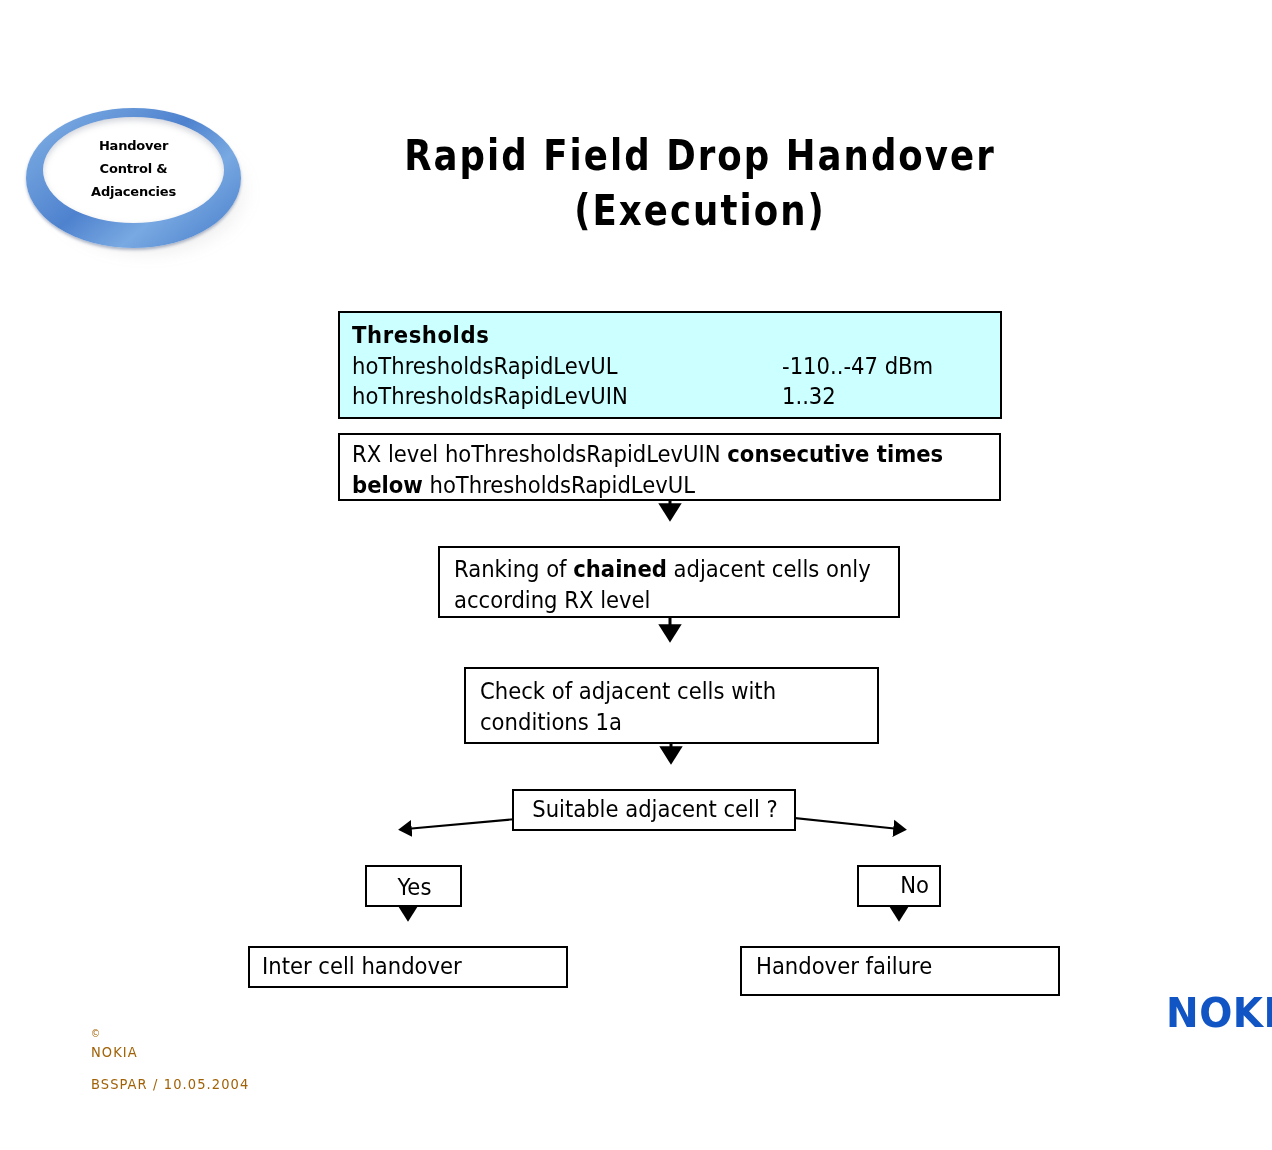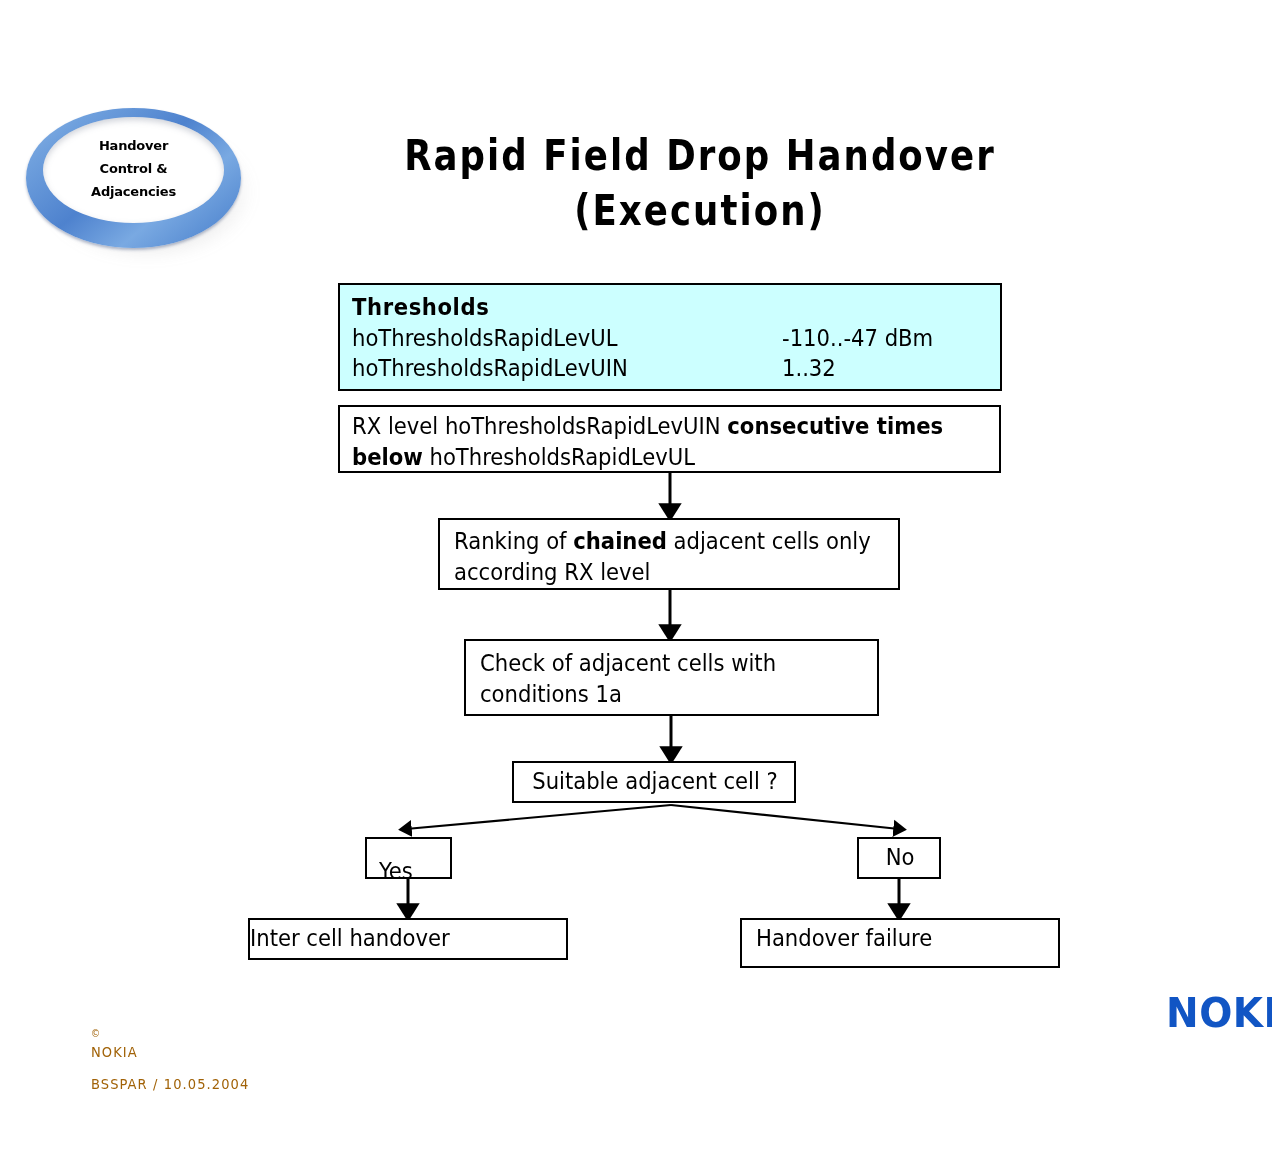--- a/index.html
+++ b/index.html
@@ -98,20 +98,21 @@
   .fbox {
     position: absolute;
     box-sizing: border-box;
     border: 2px solid #000000;
     background: #ffffff;
     font-family: "DejaVu Sans Condensed", "Liberation Sans Narrow", "DejaVu Sans", sans-serif;
     font-size: 23.5px;
     line-height: 30.5px;
     color: #000000;
     padding: 4px 10px 4px 12px;
+    margin-top: 28px;
   }
   .fbox b { font-weight: bold; }
 
   
   #thresholds-box {
     left: 338px;
     top: 283px;
     width: 664px;
     height: 108px;
     background: #ccffff;
@@ -164,42 +165,42 @@
     width: 284px;
     height: 42px;
     padding-top: 3px;
     text-align: center;
   }
 
   
   #yes-box {
     left: 365px;
     top: 837px;
-    width: 87px;
-    height: 42px;
-    padding-top: 17px;
-    text-align: left;
+    width: 97px;
+    height: 42px;
+    padding-top: 5px;
+    text-align: center;
   }
   #no-box {
     left: 857px;
     top: 837px;
     width: 84px;
     height: 42px;
     padding-top: 3px;
-    text-align: center;
+    text-align: right;
   }
 
   
   #inter-cell-box {
     left: 248px;
     top: 918px;
     width: 320px;
     height: 42px;
     padding-top: 3px;
-    padding-left: 0;
+    padding-left: 12px;
   }
   #handover-failure-box {
     left: 740px;
     top: 918px;
     width: 320px;
     height: 50px;
     padding-top: 3px;
     padding-left: 14px;
   }
 

